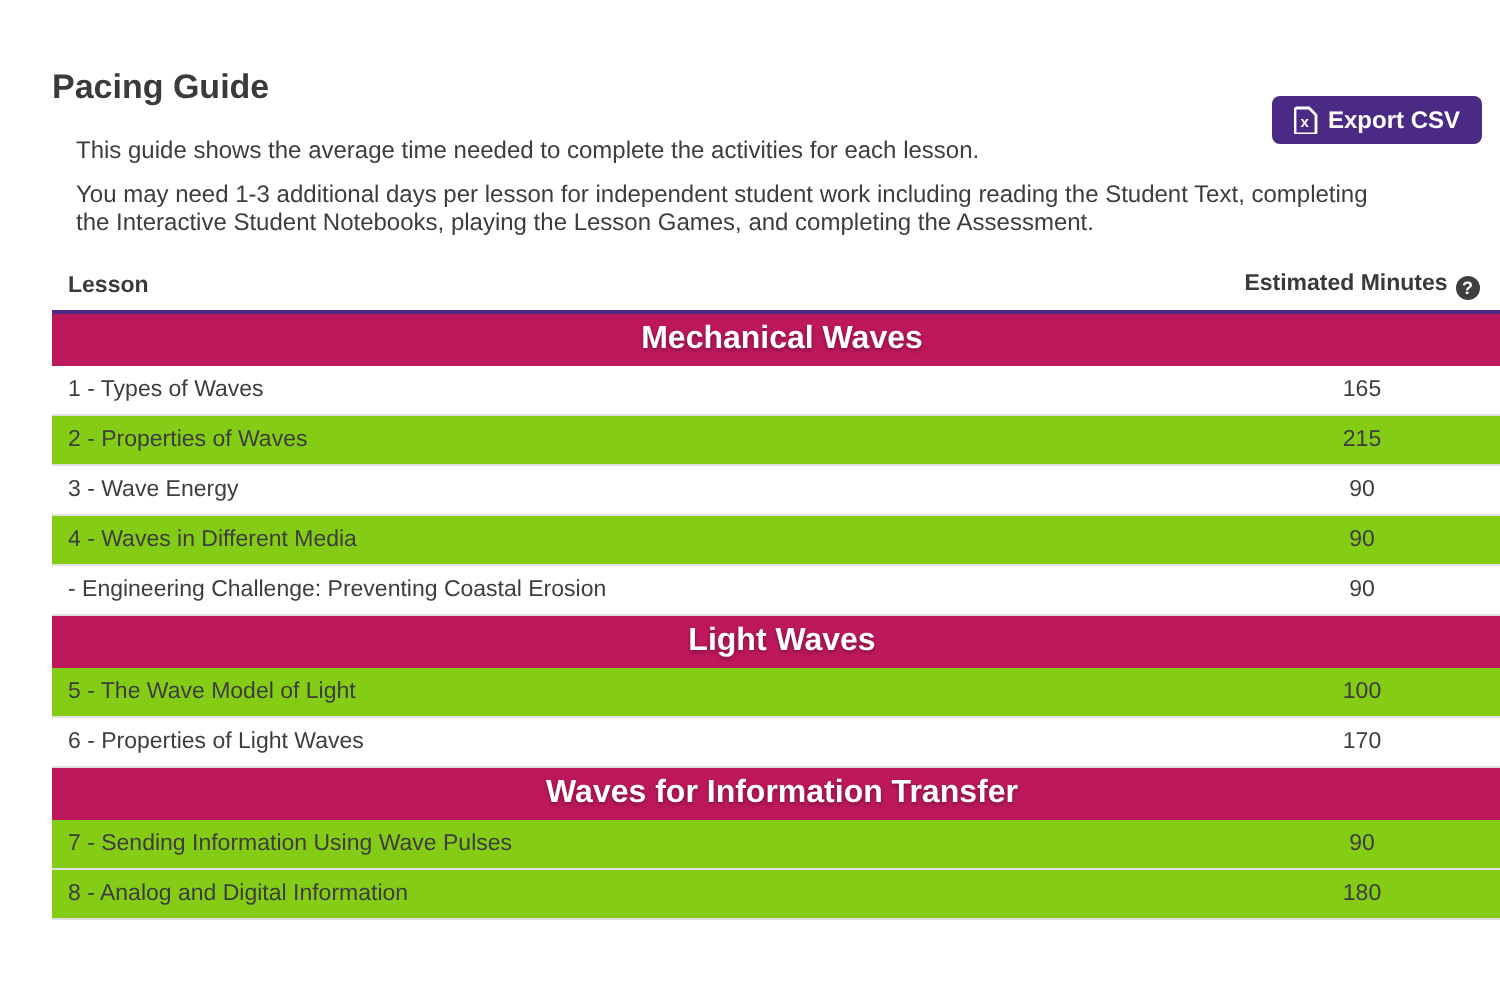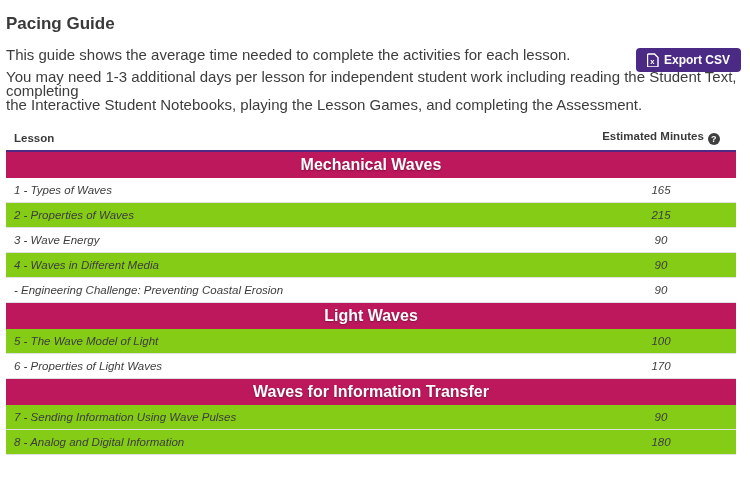--- a/index.html
+++ b/index.html
@@ -2,33 +2,33 @@
 <html><head>
 <meta charset="utf-8">
 <style>
   html, body { margin: 0; padding: 0; background: #ffffff; }
   body {
     width: 750px; height: 501px;
     font-family: "Liberation Sans", sans-serif;
     color: #3d3d3d;
     overflow: hidden;
   }
-  .page { position: relative; padding: 6px; box-sizing: border-box; }
+  .page { position: relative; padding: 26px; box-sizing: border-box; }
 
   h1.page-title {
     font-size: 17px;
     font-weight: bold;
     color: #3a3a3a;
     margin: 8px 0 14px 0;
   }
 
   .intro p {
-    font-size: 15px;
+    font-size: 12px;
     line-height: 14px;
-    margin: 0 0 8px 0;
+    margin: 0 0 8px 12px;
     color: #3d3d3d;
   }
   .intro .line { display: block; }
 
   .export-btn {
     position: absolute;
     top: 48px;
     right: 9px;
     display: inline-flex;
     align-items: center;
@@ -87,21 +87,20 @@
     padding: 4px 8px;
     text-shadow: 0 1px 2px rgba(0,0,0,0.35);
   }
 
   tr.data-row td {
     font-size: 11.5px;
     color: #3d3d3d;
     padding: 6px 8px;
     border-bottom: 1px solid #e0e0e0;
     background: #ffffff;
-    font-style: italic;
   }
   tr.data-row.alt td { background: #84cc16; }
   td.cell-minutes { text-align: center; }
   td.cell-lesson { text-align: left; overflow: hidden; white-space: nowrap; }
 </style>
 </head>
 <body>
 
 <div class="page">
 

